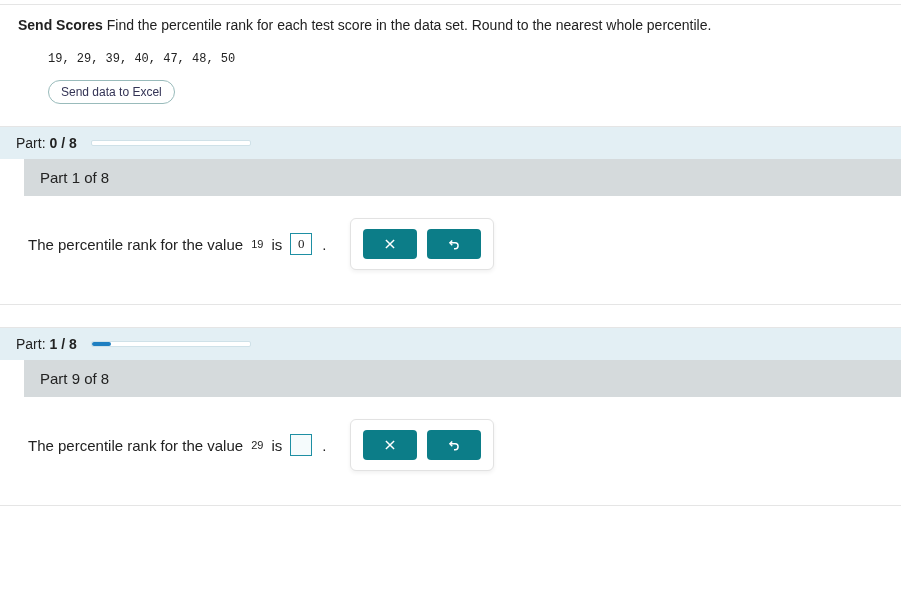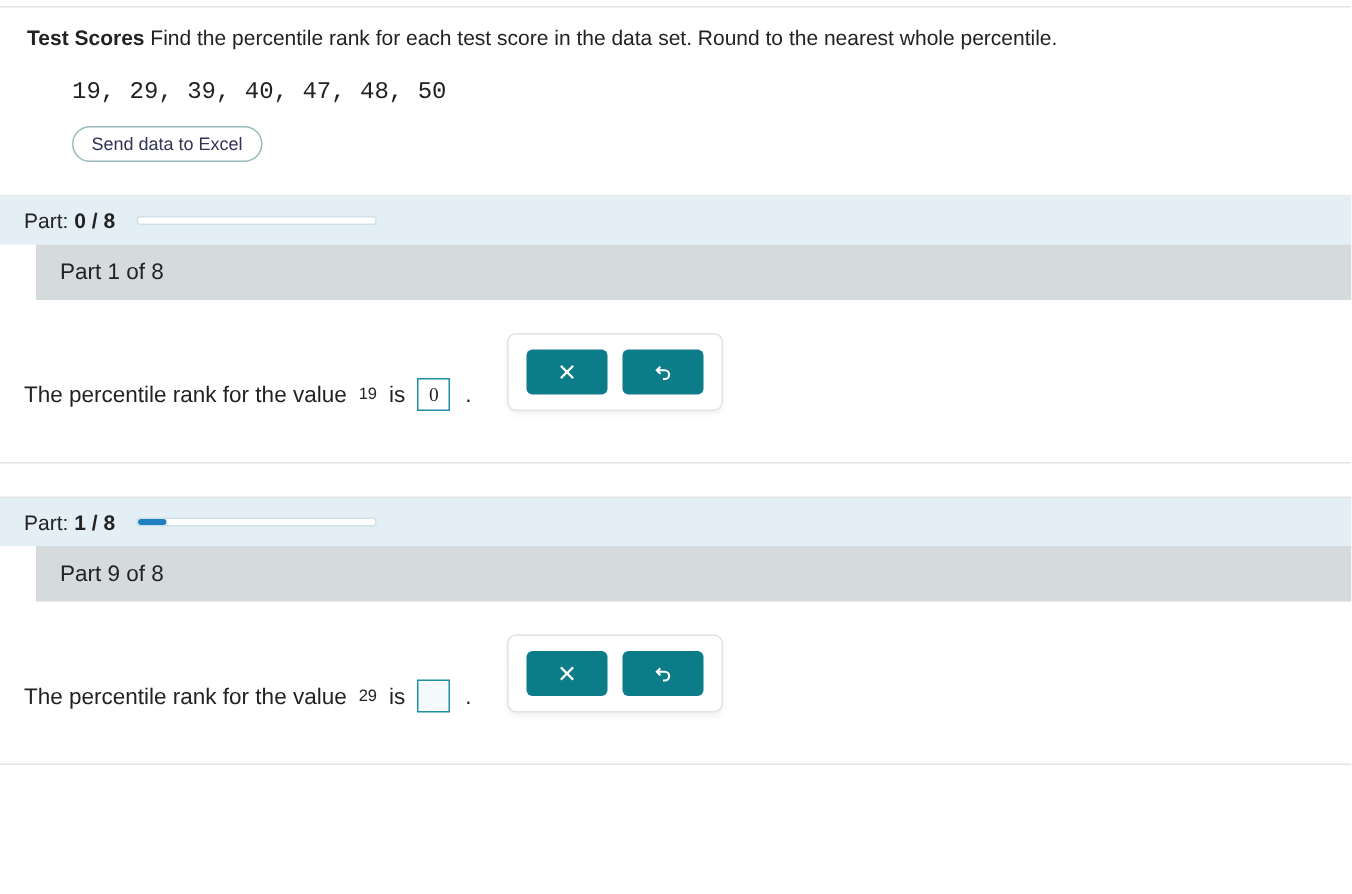--- a/index.html
+++ b/index.html
@@ -17,21 +17,21 @@
     background: #e5e5e5;
     margin: 4px 0 10px 0;
   }
   .prompt {
     padding: 0 18px 12px 18px;
     line-height: 1.5;
   }
   .prompt-title { font-weight: 700; }
   .data-row {
     font-family: "Courier New", monospace;
-    font-size: 16px;
+    font-size: 12px;
     padding: 4px 0 14px 48px;
   }
   .excel-btn {
     display: inline-block;
     margin-left: 48px;
     border: 1px solid #9bb;
     border-radius: 14px;
     background: #fff;
     padding: 4px 12px;
     font-size: 12px;
@@ -68,23 +68,23 @@
     border-radius: 2px;
   }
   .part-header {
     background: #d5dadc;
     padding: 10px 16px;
     font-size: 15px;
     color: #222;
     margin-left: 24px;
   }
   .content-row {
-    padding: 22px 16px 26px 16px;
-    display: flex;
-    align-items: flex-end;
+    padding: 22px 16px 26px 28px;
+    display: flex;
+    align-items: center;
     gap: 24px;
   }
   .question-text {
     font-size: 15px;
     display: flex;
     align-items: center;
     gap: 8px;
   }
   .value-mono {
     font-family: Liberation Sans, sans-serif;
@@ -130,21 +130,21 @@
   .bottom-rule { height:1px; background:#e5e5e5; margin-top: 8px;}
 </style>
 </head>
 <body>
 
 
 
 <div class="top-rule"></div>
 
 <div class="prompt">
-  <span class="prompt-title">Test Scores</span>
+  <span class="prompt-title">Send Scores</span>
   <span>Find the percentile rank for each test score in the data set. Round to the nearest whole percentile.</span>
 </div>
 
 <div class="data-row">19, 29, 39, 40, 47, 48, 50</div>
 
 <button class="excel-btn">Send data to Excel</button>
 
 
 <div class="section">
   <div class="progress-bar-header">

